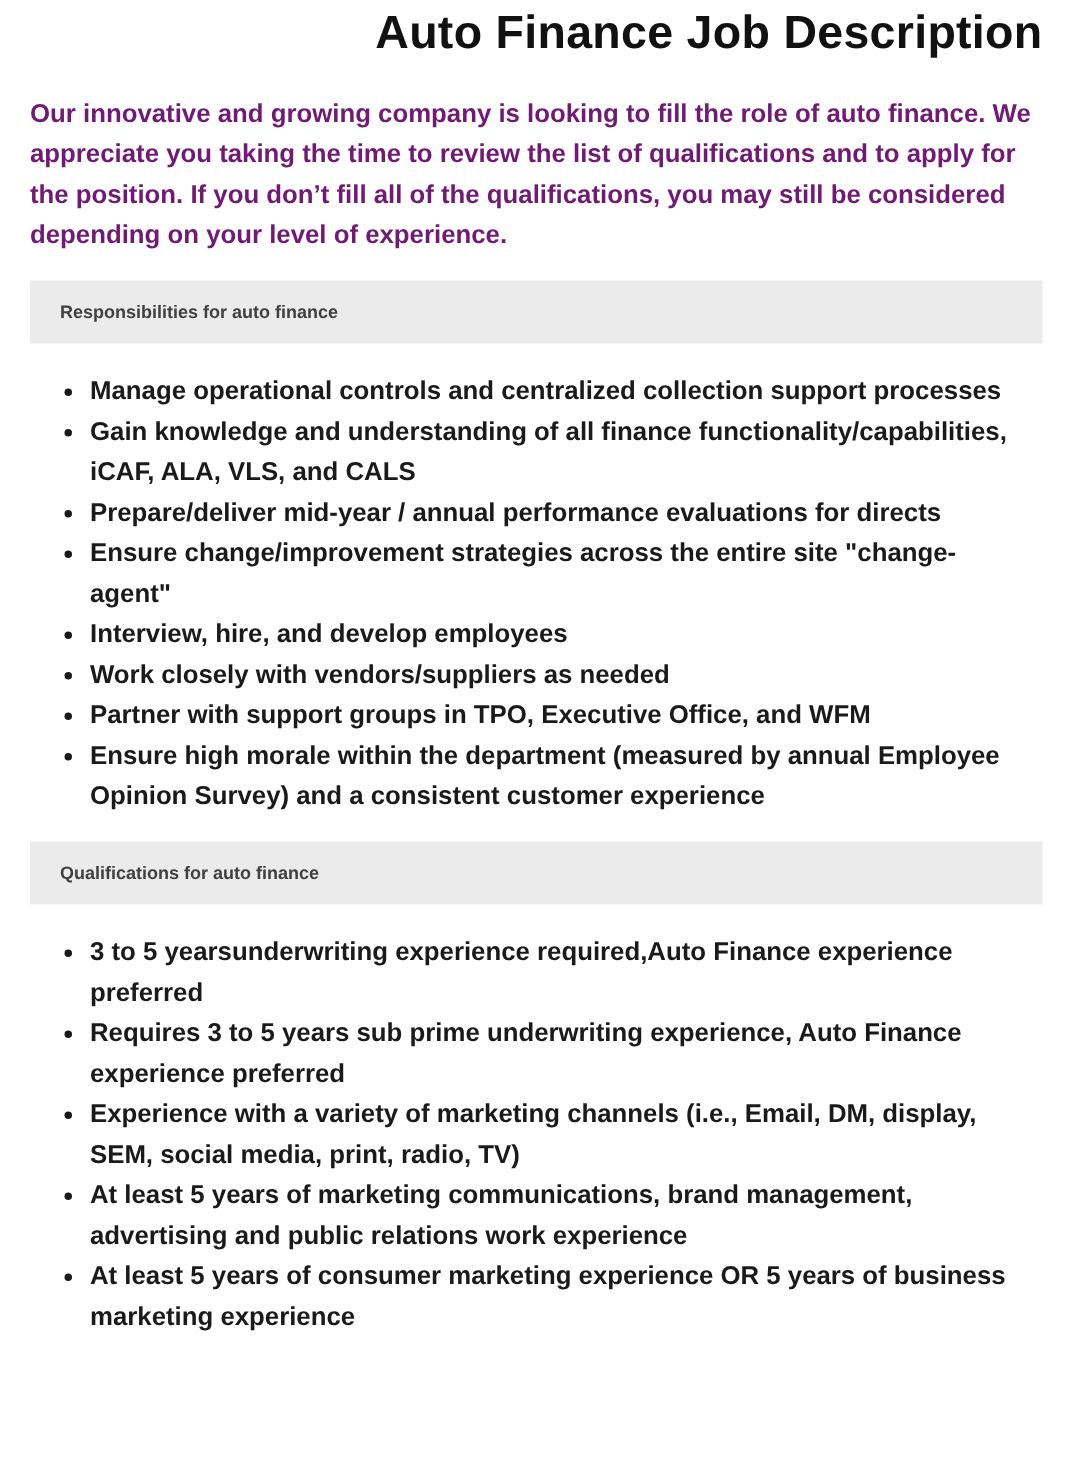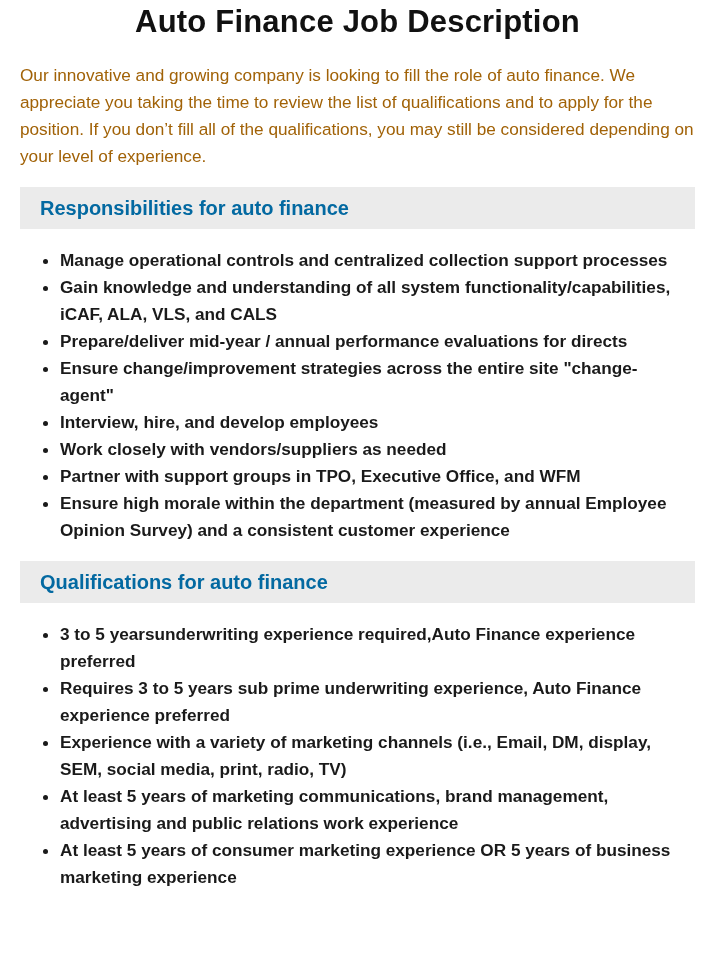--- a/index.html
+++ b/index.html
@@ -13,48 +13,49 @@
       overflow: hidden;
       font-family: "Liberation Sans", "DejaVu Sans", sans-serif;
       color: #111111;
     }
     .page {
       padding: 0 25px 0 20px;
     }
     h1.title {
       margin: 0;
       padding-top: 2px;
-      text-align: center;
+      text-align: right;
       font-size: 31px;
       font-weight: bold;
       line-height: 40px;
       letter-spacing: 0.2px;
       color: #111111;
     }
     p.intro {
       margin: 20px 0 0 0;
       font-size: 17.2px;
       line-height: 27px;
-      color: #a16207;
+      color: #701a75;
+      font-weight: bold;
     }
     .section-header {
       margin-top: 17px;
       background: #ebebeb;
       height: 42px;
       width: 675px;
       box-sizing: border-box;
       padding-left: 20px;
       display: flex;
       align-items: center;
     }
     .section-header h2 {
       margin: 0;
-      font-size: 20px;
+      font-size: 12px;
       font-weight: bold;
-      color: #0369a1;
+      color: #404040;
     }
     ul.items {
       margin: 18px 0 0 0;
       padding-left: 40px;
       list-style: none;
     }
     ul.items li {
       position: relative;
       font-size: 17.2px;
       line-height: 27px;
@@ -82,21 +83,21 @@
   <h1 class="title">Auto Finance Job Description</h1>
 
   <p class="intro">Our innovative and growing company is looking to fill the role of auto finance. We appreciate you taking the time to review the list of qualifications and to apply for the position. If you don’t fill all of the qualifications, you may still be considered depending on your level of experience.</p>
 
   <div class="section-header">
     <h2>Responsibilities for auto finance</h2>
   </div>
 
   <ul class="items">
     <li>Manage operational controls and centralized collection support processes</li>
-    <li>Gain knowledge and understanding of all system functionality/capabilities, iCAF, ALA, VLS, and CALS</li>
+    <li>Gain knowledge and understanding of all finance functionality/capabilities, iCAF, ALA, VLS, and CALS</li>
     <li>Prepare/deliver mid-year / annual performance evaluations for directs</li>
     <li>Ensure change/improvement strategies across the entire site "change-agent"</li>
     <li>Interview, hire, and develop employees</li>
     <li>Work closely with vendors/suppliers as needed</li>
     <li>Partner with support groups in TPO, Executive Office, and WFM</li>
     <li>Ensure high morale within the department (measured by annual Employee Opinion Survey) and a consistent customer experience</li>
   </ul>
 
   <div class="section-header q">
     <h2>Qualifications for auto finance</h2>

